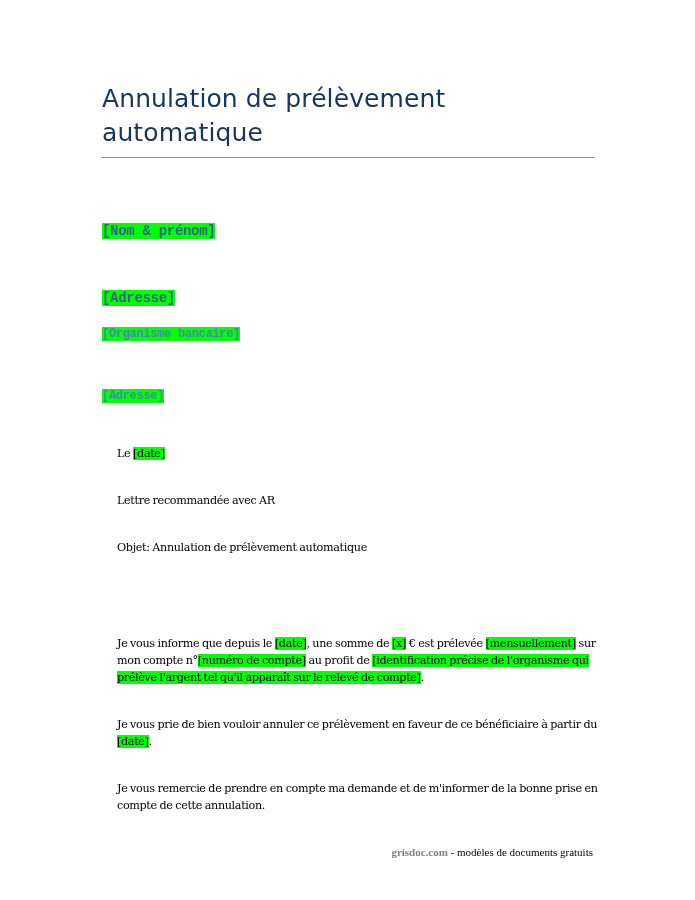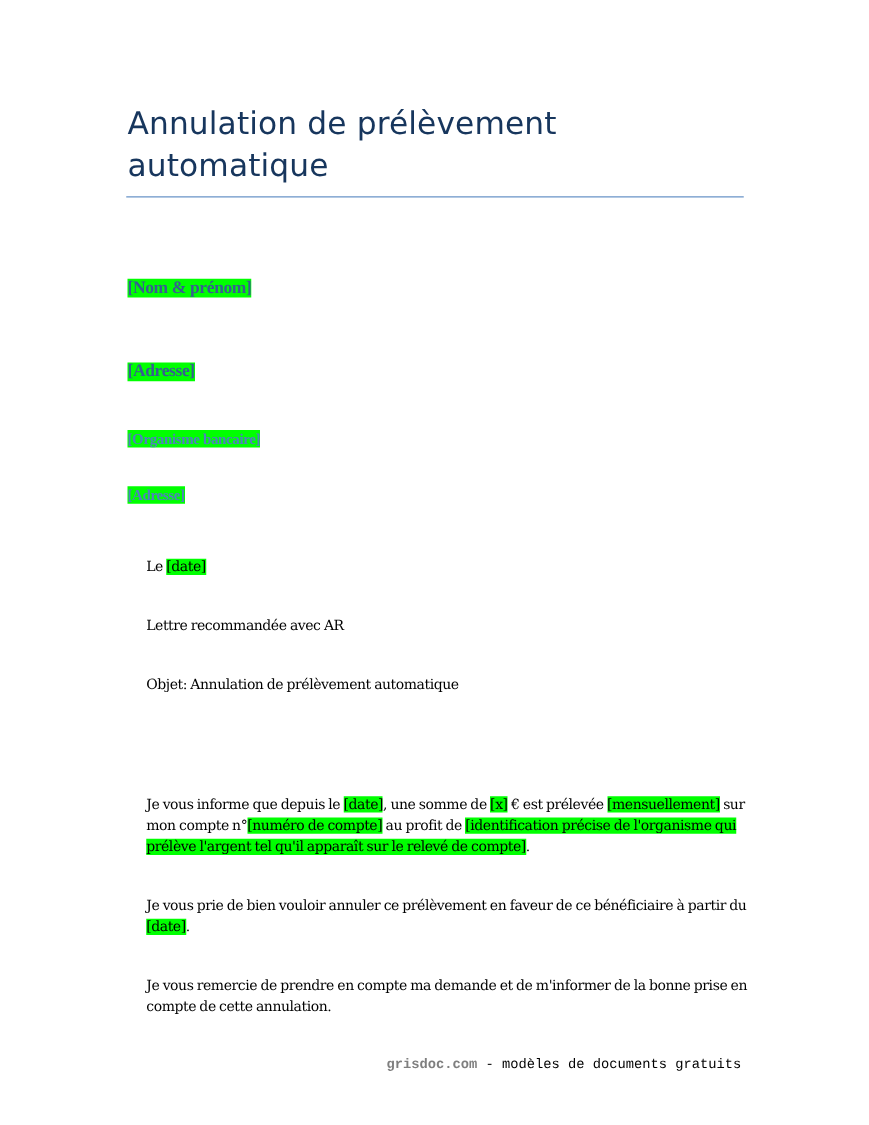--- a/index.html
+++ b/index.html
@@ -40,21 +40,21 @@
       height: 1px;
       background: #4f81bd;
       opacity: 0.85;
     }
     .hl {
       background: #00ff00;
     }
     .field {
       position: absolute;
       left: 102px;
-      font-family: Liberation Serif, serif;
+      font-family: Liberation Mono, monospace;
       font-weight: bold;
       font-size: 13px;
       line-height: 18px;
       letter-spacing: -0.3px;
     }
     .field.dark { color: #365f91; font-size: 14px; }
     .field.light { color: #4f81bd; font-size: 12px; }
     .body-text {
       position: absolute;
       left: 102px;
@@ -64,21 +64,21 @@
       line-height: 17px;
       color: #000000;
       letter-spacing: -0.35px;
       word-spacing: -0.5px;
       margin: 15px;
     }
     .footer {
       position: absolute;
       right: 102px;
       top: 845px;
-      font-family: Liberation Mono, monospace;
+      font-family: Liberation Serif, serif;
       font-size: 11px;
       line-height: 14px;
       color: #000000;
       white-space: nowrap;
     }
     .footer .brand {
       color: #7f7f7f;
       font-weight: bold;
     }
   </style>
@@ -94,21 +94,21 @@
   <div class="title-rule"></div>
 
   <div class="field dark" style="top:222px;">
     <span class="hl">[Nom &amp; prénom]</span>
   </div>
 
   <div class="field dark" style="top:289px;">
     <span class="hl">[Adresse]</span>
   </div>
 
-  <div class="field light" style="top:342px;text-align:right;">
+  <div class="field light" style="top:325px;text-align:right;">
     <span class="hl">[Organisme bancaire]</span>
   </div>
 
   <div class="field light" style="top:387px;">
     <span class="hl">[Adresse]</span>
   </div>
 
   <p class="body-text" style="top:430px;"><span>Le </span><span class="hl">[date]</span></p>
 
   <p class="body-text" style="top:477px;">Lettre recommandée avec AR</p>

